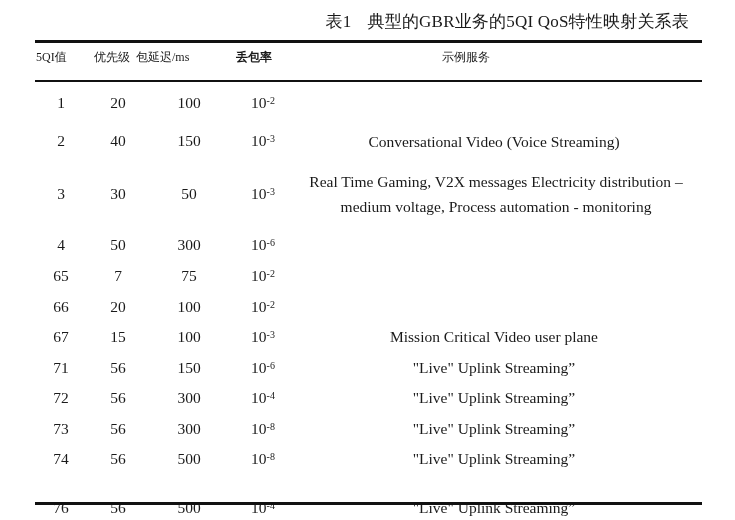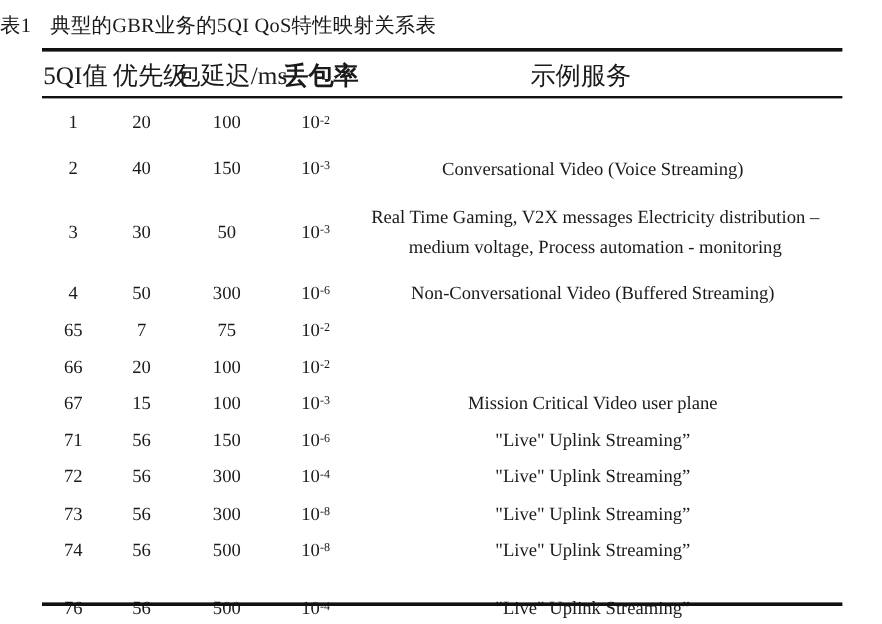--- a/index.html
+++ b/index.html
@@ -13,39 +13,39 @@
       position: relative;
       overflow: hidden;
       font-family: "Liberation Serif", "DejaVu Serif", serif;
       color: #1a1a1a;
     }
     .caption {
       position: absolute;
       left: 0;
       top: 10px;
       width: 689px;
-      text-align: left;
+      text-align: right;
       font-size: 17px;
       letter-spacing: 0.2px;
     }
     .caption .gap { display: inline-block; width: 16px; }
     .rule {
       position: absolute;
       left: 35px;
       width: 667px;
       background: #111;
     }
     .rule-top { top: 40px; height: 3px; }
     .rule-head { top: 80px; height: 2px; }
     .rule-bottom { top: 502px; height: 3px; }
 
     .hdr {
       position: absolute;
       top: 49px;
-      font-size: 21px;
+      font-size: 12px;
       white-space: nowrap;
     }
     .row {
       position: absolute;
       left: 35px;
       width: 667px;
       font-size: 15.5px;
     }
     .cell {
       position: absolute;
@@ -75,21 +75,21 @@
 
 <div class="caption">
   <span>表1</span><span class="gap"></span><span>典型的GBR业务的5QI QoS特性映射关系表</span>
 </div>
 
 <div class="rule rule-top"></div>
 
 <div>
   <span class="hdr" style="left:36px;">5QI值</span>
   <span class="hdr" style="left:94px;">优先级</span>
-  <span class="hdr" style="left:146px;">包延迟/ms</span>
+  <span class="hdr" style="left:136px;">包延迟/ms</span>
   <span class="hdr" style="left:236px;font-weight:bold;">丢包率</span>
   <span class="hdr" style="left:442px;">示例服务</span>
 </div>
 
 <div class="rule rule-head"></div>
 
 <div id="table-body">
     <div class="row" style="top: 88px; height: 30px;">
       <div class="cell c-qi">1</div>
       <div class="cell c-pri">20</div>
@@ -120,21 +120,20 @@
       <div class="cell c-svc" style="padding: 0px 2px;">Real Time Gaming, V2X messages Electricity distribution – medium voltage, Process automation - monitoring</div>
     </div>
     <div class="row" style="top: 229px; height: 31px;">
       <div class="cell c-qi">4</div>
       <div class="cell c-pri">50</div>
       <div class="cell c-del">300</div>
       <div class="cell c-loss">
         <span>10</span>
         <sup>-6</sup>
       </div>
-      <div class="cell c-svc">Non-Conversational Video (Buffered Streaming)</div>
     </div>
     <div class="row" style="top: 260px; height: 31px;">
       <div class="cell c-qi">65</div>
       <div class="cell c-pri">7</div>
       <div class="cell c-del">75</div>
       <div class="cell c-loss">
         <span>10</span>
         <sup>-2</sup>
       </div>
     </div>

